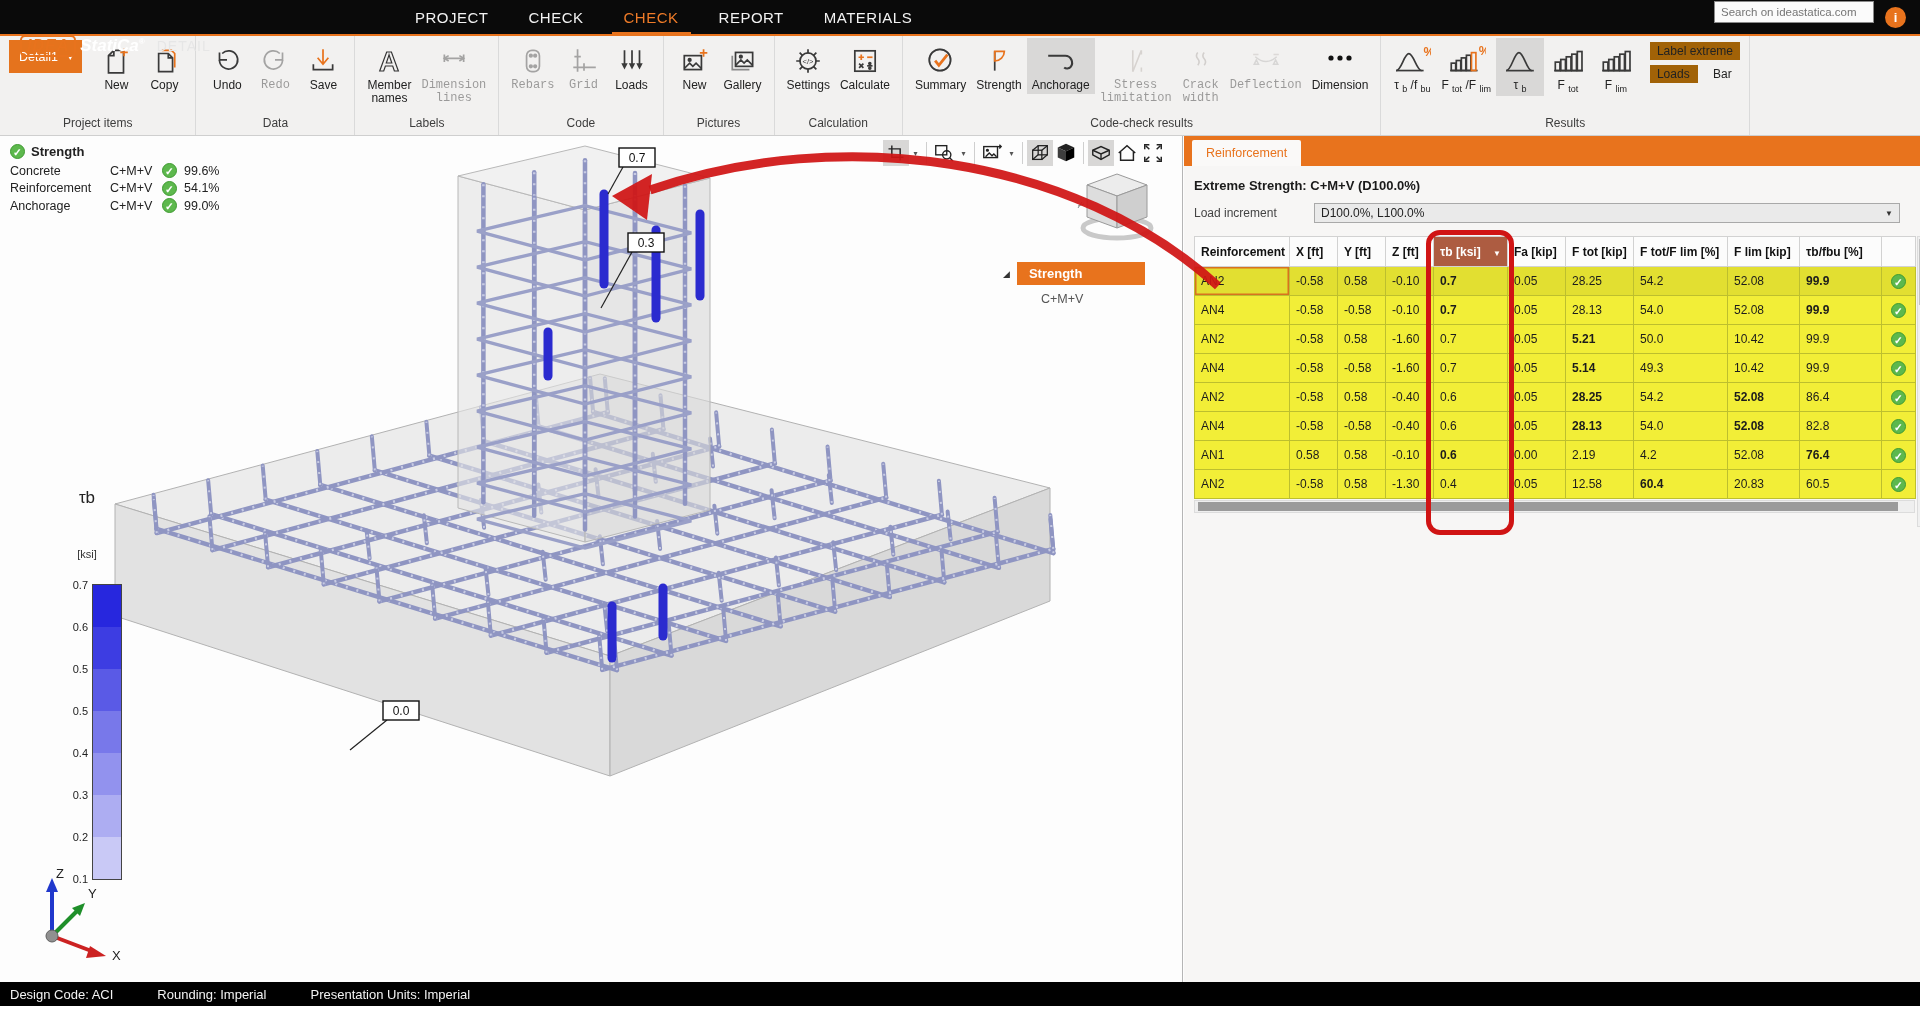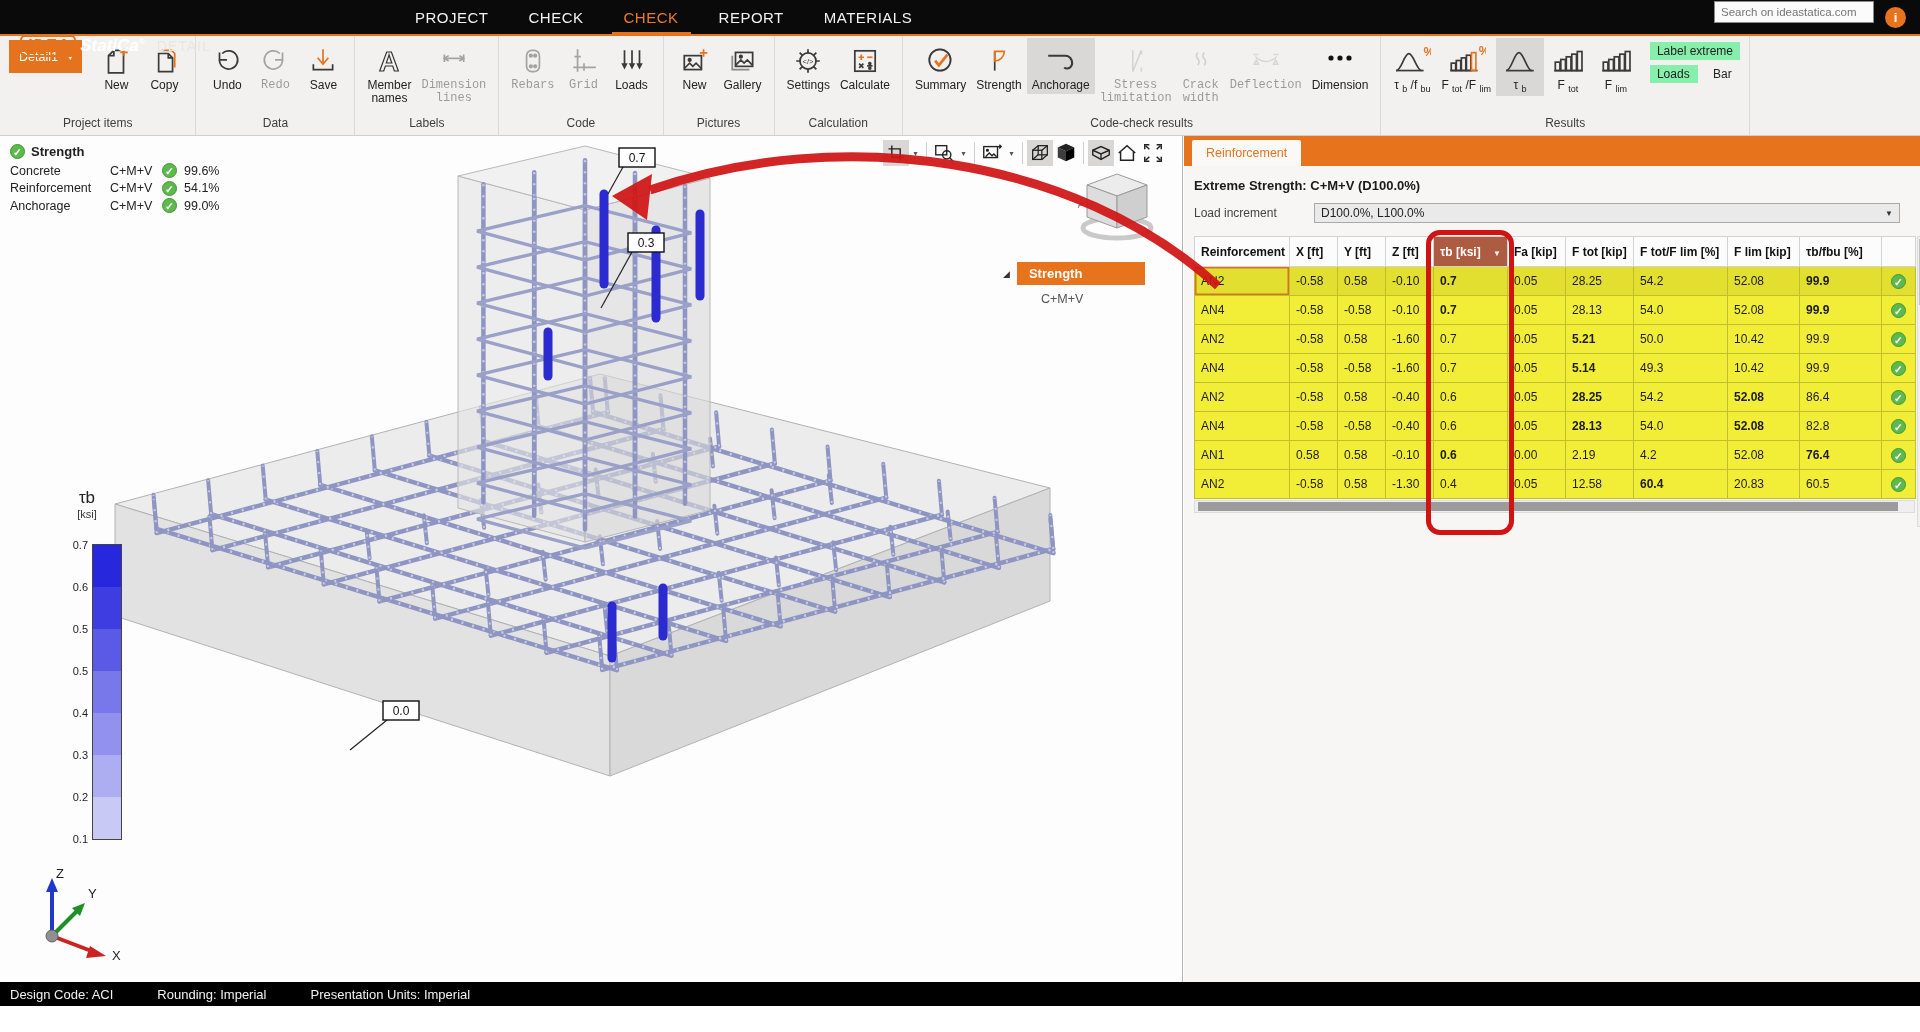--- a/index.html
+++ b/index.html
@@ -36,21 +36,21 @@
   .rbtn .ricon { height:34px; display:flex; align-items:flex-end; justify-content:center; }
   .rbtn .rlabel { font-size:12px; color:#222; text-align:center; white-space:pre-line; line-height:1.12; margin-top:3px; }
   .rbtn .rlabel sub { font-size:9px; }
   .rbtn.selected { background:#d9d8d7; }
   .rbtn.disabled { opacity:.42; filter:grayscale(.85);font-family:Liberation Mono, monospace; }
   .rgroup-label { text-align:center; font-size:12px; color:#3d3d3d; padding:2px 0 5px; }
   .scheme { background:#e5731d; color:#fff; font-size:12.5px; display:flex; align-items:center; gap:10px; padding:0 10px; height:33px; margin:4px 10px 0 2px; }
   .scheme .chev { font-size:9px; }
   .rtoggles { display:grid; grid-template-columns:auto auto; gap:5px 8px; margin:6px 2px 0 10px; align-content:start; }
   .rtog { font-size:12px; color:#222; padding:2px 7px; white-space:nowrap; }
-  .rtog.selected { background:#86efac; }
+  .rtog.selected { background:#a16207; }
   .rtog.t0 { grid-column:1 / span 2; justify-self:start; }
   .rfill { flex:1; }
 
   
   #main { position:relative; height:846px; background:#fdfdfd; }
   #viewport { position:absolute; left:0; top:0; width:1183px; height:846px; background:#fdfdfd; border-right:1px solid #b5b5b5; overflow:hidden; }
   #scene { position:absolute; left:0; top:0; }
 
   .statuspanel { position:absolute; left:10px; top:8px; font-size:12.5px; color:#222; }
   .sp-title { display:flex; align-items:center; gap:6px; font-weight:bold; font-size:13px; margin-bottom:3px; }
@@ -66,21 +66,21 @@
   #navcube { position:absolute; right:22px; top:28px; }
 
   .treenode { position:absolute; left:1003px; top:126px; font-size:13px; }
   .treenode .trow { display:flex; align-items:center; gap:7px; }
   .treenode .tri { font-size:9px; color:#333; }
   .treenode .tbox { background:#e8731d; color:#fff; font-weight:bold; padding:4px 12px; width:128px; }
   .treenode .tsub { color:#555; margin:7px 0 0 38px; font-size:12.5px; }
 
   #legend { position:absolute; left:48px; top:352px; width:90px; }
   .lg-title { text-align:center; font-size:17px; color:#222; width:78px; }
-  .lg-unit { text-align:center; font-size:11px; color:#333; width:78px; }
+  .lg-unit { text-align:center; font-size:11px; color:#333; width:78px;margin-top:40px; }
   .lg-bands { position:relative; margin:24px 0 0 44px; width:30px; border:1px solid #444; }
   .lg-band { width:100%; height:42px; }
   .lg-tick { position:absolute; left:-32px; width:27px; text-align:right; font-size:11px; color:#222; }
 
   #axes { position:absolute; left:22px; top:728px; }
 
   
   #panel { position:absolute; left:1184px; top:0; width:736px; height:846px; background:#f7f6f5; }
   .ptabs { height:30px; background:#e8731d; display:flex; align-items:flex-end; padding-left:8px; }
   .ptab { background:#faf9f8; color:#e8731d; font-size:12.5px; height:26px; display:flex; align-items:center; padding:0 14px; border-radius:2px 2px 0 0; }

